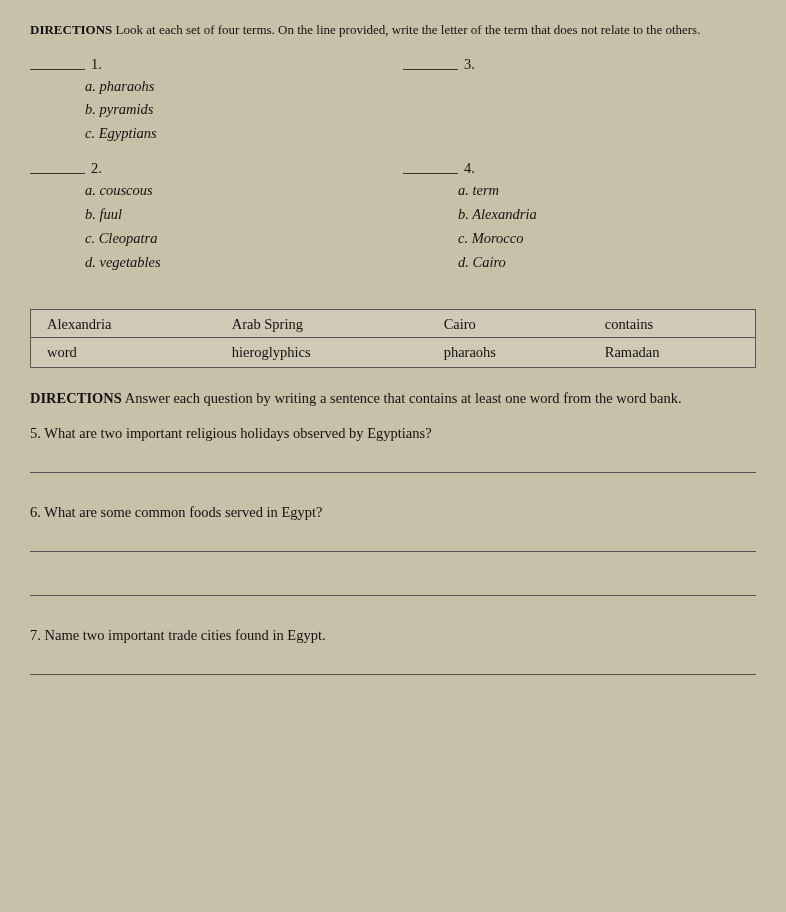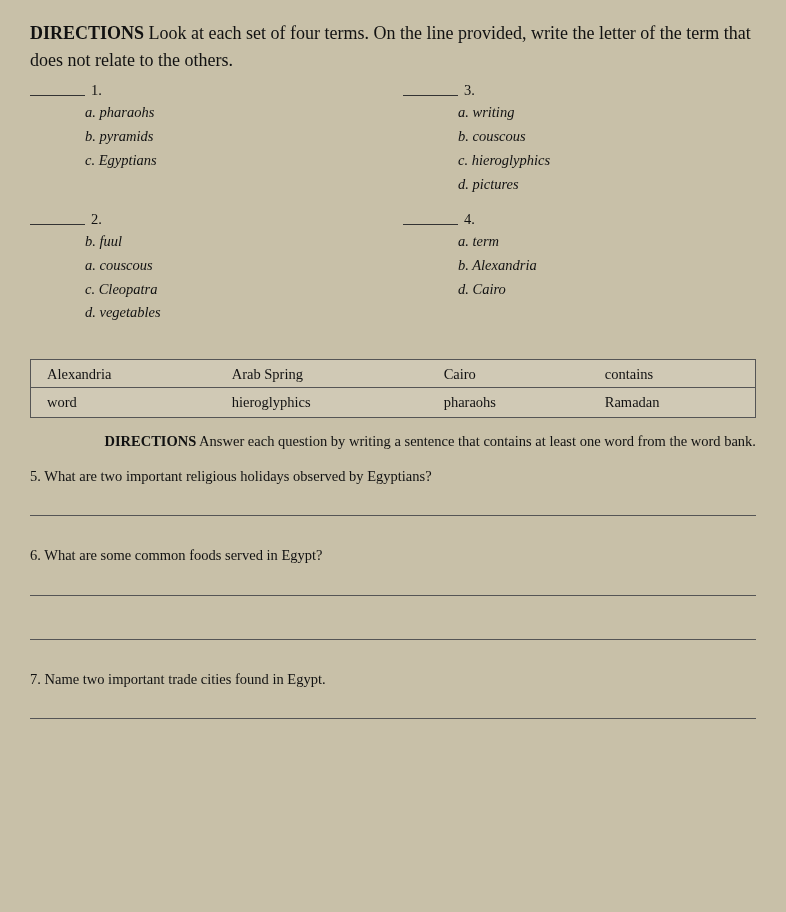--- a/index.html
+++ b/index.html
@@ -12,23 +12,23 @@
       width: 786px;
       min-height: 912px;
       background-color: #c8c0a8;
       font-family: 'Times New Roman', Times, serif;
       font-size: 15px;
       color: #111;
       padding: 20px 30px;
     }
 
     .directions-text {
-      font-size: 18px;
+      font-size: 13px;
       line-height: 1.5;
-      margin-bottom: 8px;
+      margin-bottom: 16px;
     }
 
     .directions-text strong {
       font-weight: bold;
     }
 
     .questions-grid {
       display: grid;
       grid-template-columns: 1fr 1fr;
       gap: 0 20px;
@@ -68,41 +68,40 @@
 
     .options-list li {
       font-size: 14.5px;
     }
 
     
     .word-bank {
       border: 1.5px solid #555;
       width: 100%;
       border-collapse: collapse;
-      margin-bottom: 13px;
+      margin-bottom: 20px;
       background-color: rgba(255,255,255,0.15);
     }
 
     .word-bank td {
       padding: 6px 16px;
       font-size: 14.5px;
       vertical-align: top;
     }
 
     .word-bank tr:first-child td {
       border-bottom: 1px solid #555;
       padding-bottom: 4px;
     }
 
     
     .directions2 {
       font-size: 14.5px;
       line-height: 1.5;
       margin-bottom: 10px;
-      text-align: right;
     }
 
     
     .long-question {
       font-size: 14.5px;
       line-height: 1.6;
       margin-bottom: 28px;
       margin-top: 12px;
     }
 
@@ -143,49 +142,44 @@
       <li>b. pyramids</li>
       <li>c. Egyptians</li>
     </ul>
   </div>
 
   <div class="question-block">
     <div class="question-line">
       <span class="answer-line"></span>
       <span class="q-number">3.</span>
     </div>
+  </div>
+
+  <div class="question-block">
+    <div class="question-line">
+      <span class="answer-line"></span>
+      <span class="q-number">2.</span>
+    </div>
     <ul class="options-list">
-      <li>a. writing</li>
-      <li>b. couscous</li>
-      <li>c. hieroglyphics</li>
-      <li>d. pictures</li>
-    </ul>
-  </div>
-
-  <div class="question-block">
-    <div class="question-line">
-      <span class="answer-line"></span>
-      <span class="q-number">2.</span>
-    </div>
-    <ul class="options-list">
+      <li>a. couscous</li>
       <li>b. fuul</li>
-      <li>a. couscous</li>
       <li>c. Cleopatra</li>
       <li>d. vegetables</li>
     </ul>
   </div>
 
   <div class="question-block">
     <div class="question-line">
       <span class="answer-line"></span>
       <span class="q-number">4.</span>
     </div>
     <ul class="options-list">
       <li>a. term</li>
       <li>b. Alexandria</li>
+      <li>c. Morocco</li>
       <li>d. Cairo</li>
     </ul>
   </div>
 
 </div>
 
 <table class="word-bank">
   <tbody>
       <tr>
     <td>Alexandria</td>

